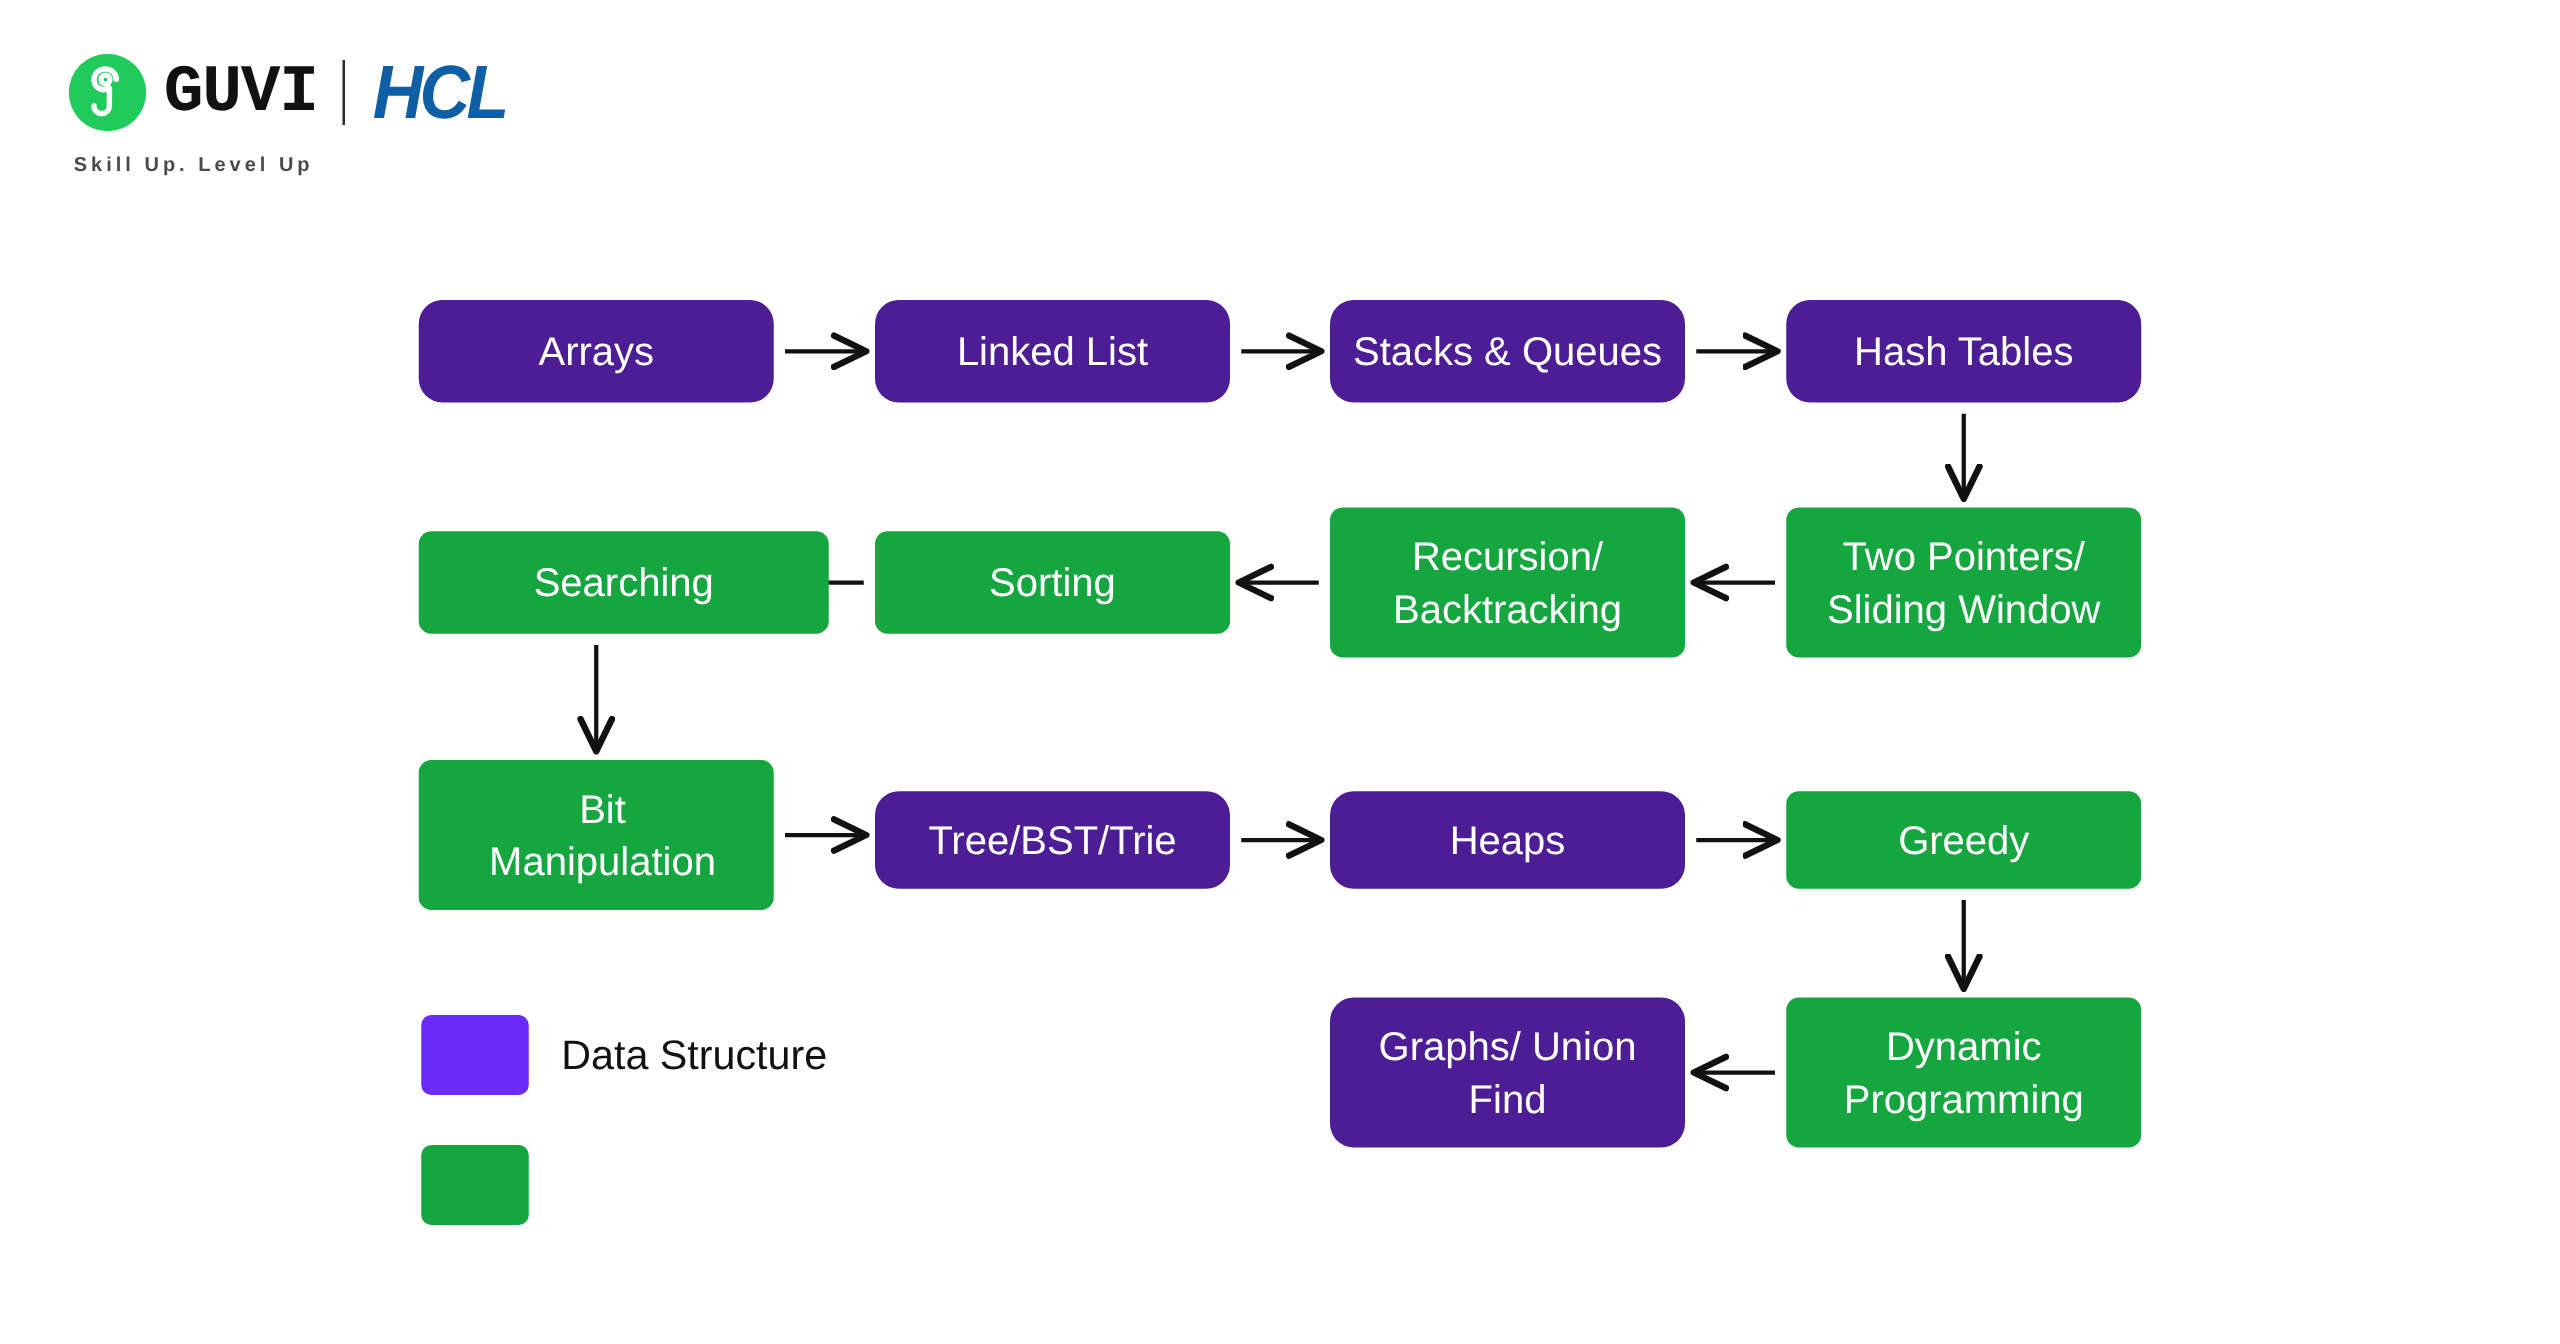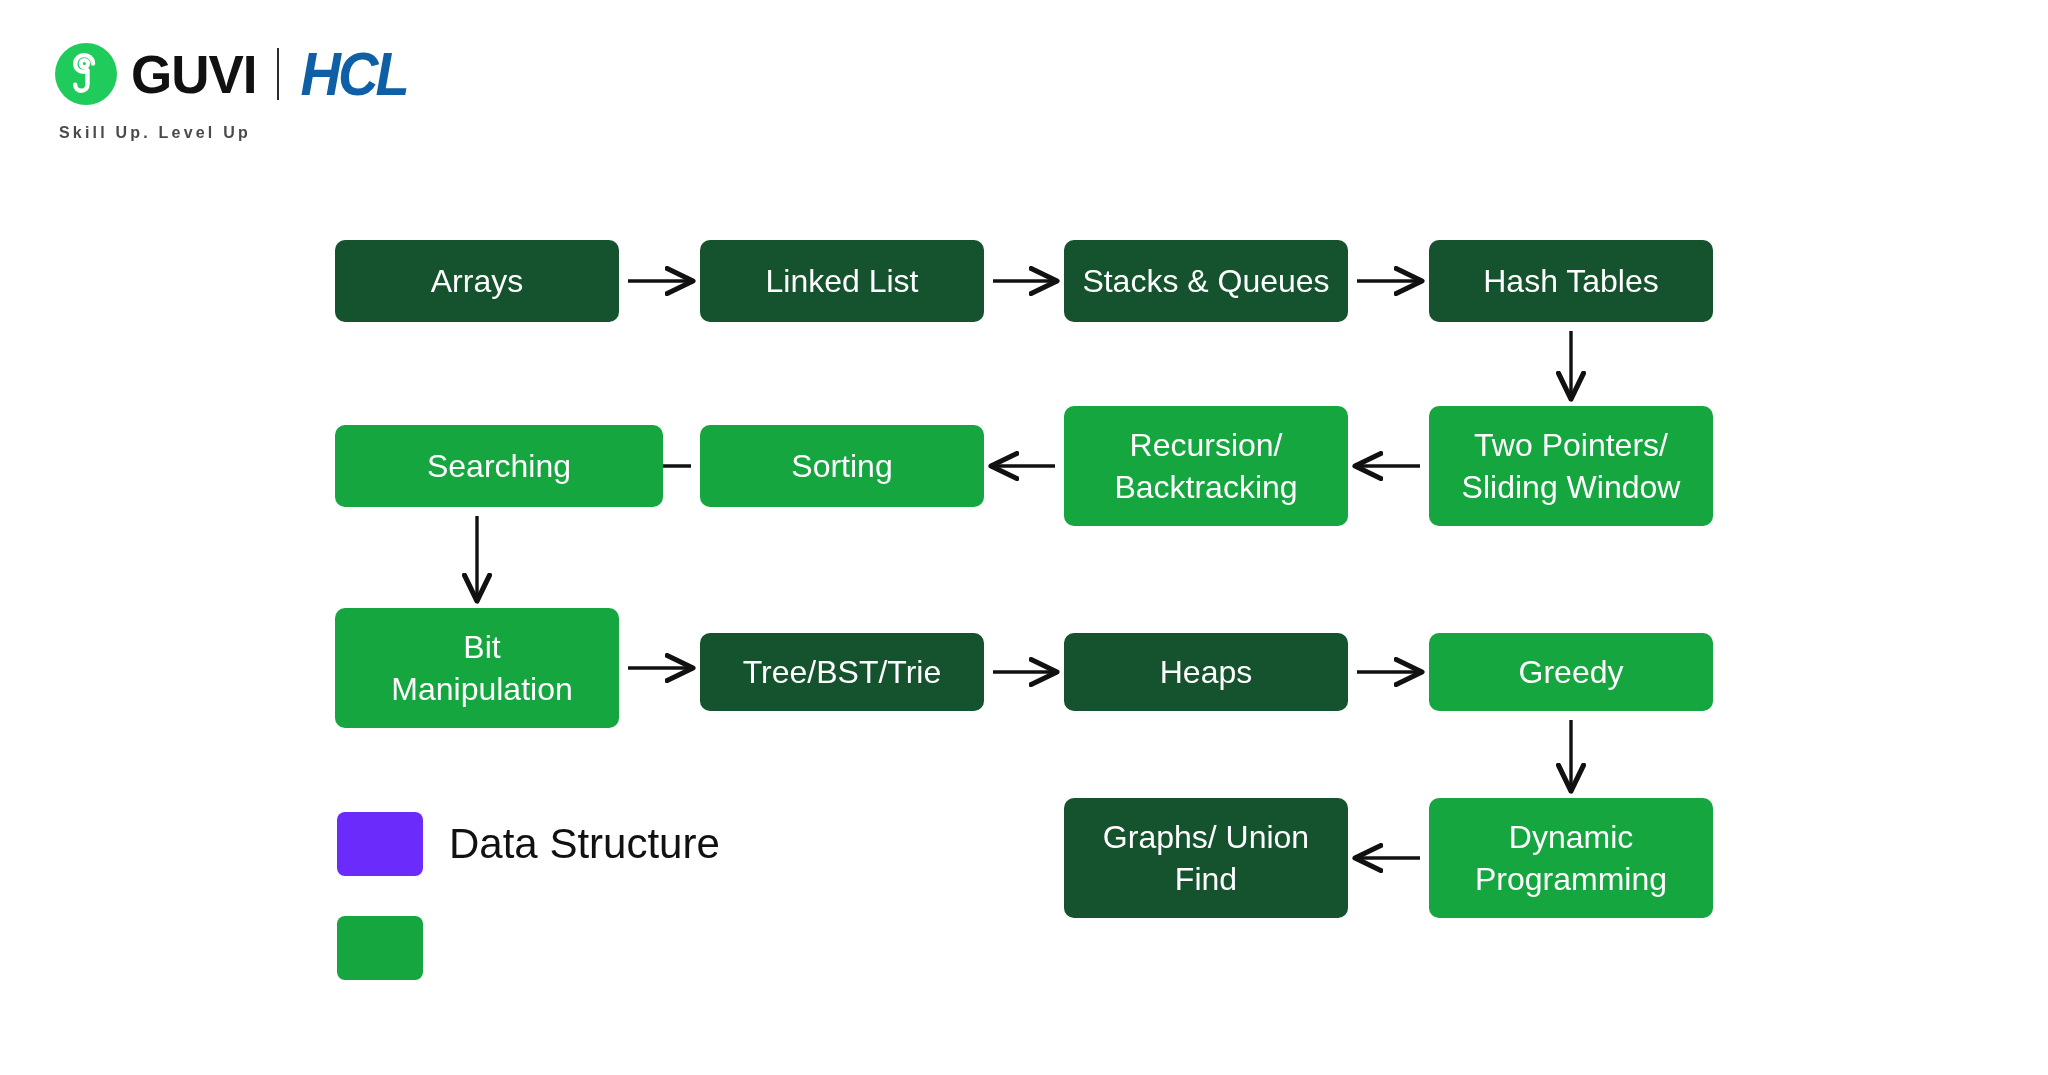--- a/index.html
+++ b/index.html
@@ -32,21 +32,21 @@
   #guvi-mark {
     width: 62px;
     height: 62px;
     border-radius: 50%;
     background: #1ECB5B;
     position: relative;
     flex: 0 0 auto;
   }
   #guvi-mark svg { position: absolute; left: 0; top: 0; }
   #guvi-wordmark {
-    font-family: Liberation Sans, sans-serif;
+    font-family: Liberation Mono, monospace;
     font-weight: bold;
     font-size: 53px;
     letter-spacing: -1px;
     color: #111111;
     margin-left: 14px;
     line-height: 1;
   }
   #brand-divider {
     width: 2px;
     height: 52px;
@@ -84,21 +84,21 @@
     text-align: center;
     color: #ffffff;
     font-family: "Liberation Sans", sans-serif;
     font-size: 32px;
     font-weight: normal;
     line-height: 1.32;
     padding: 0 10px;
     box-sizing: border-box;
     white-space: pre-line;
   }
-  .node.ds  { background: #14532d; }
+  .node.ds  { background: #4c1d95; border-radius: 19px; }
   .node.alg { background: #16A63F; }
 
   
   #connectors {
     position: absolute;
     left: 0; top: 0;
     width: 2048px;
     height: 1075px;
     pointer-events: none;
   }
@@ -119,21 +119,21 @@
     width: 86px;
     height: 64px;
     border-radius: 8px;
     flex: 0 0 auto;
   }
   .legend-swatch.ds  { background: #6A2BFB; }
   .legend-swatch.alg { background: #16A63F; }
   .legend-label {
     margin-left: 26px;
     font-family: "Liberation Sans", sans-serif;
-    font-size: 42px;
+    font-size: 33px;
     color: #111111;
     white-space: nowrap;
   }
 </style>
 </head>
 <body>
 
 <div id="brand-header">
   <div id="brand-row">
     <div id="guvi-mark">

